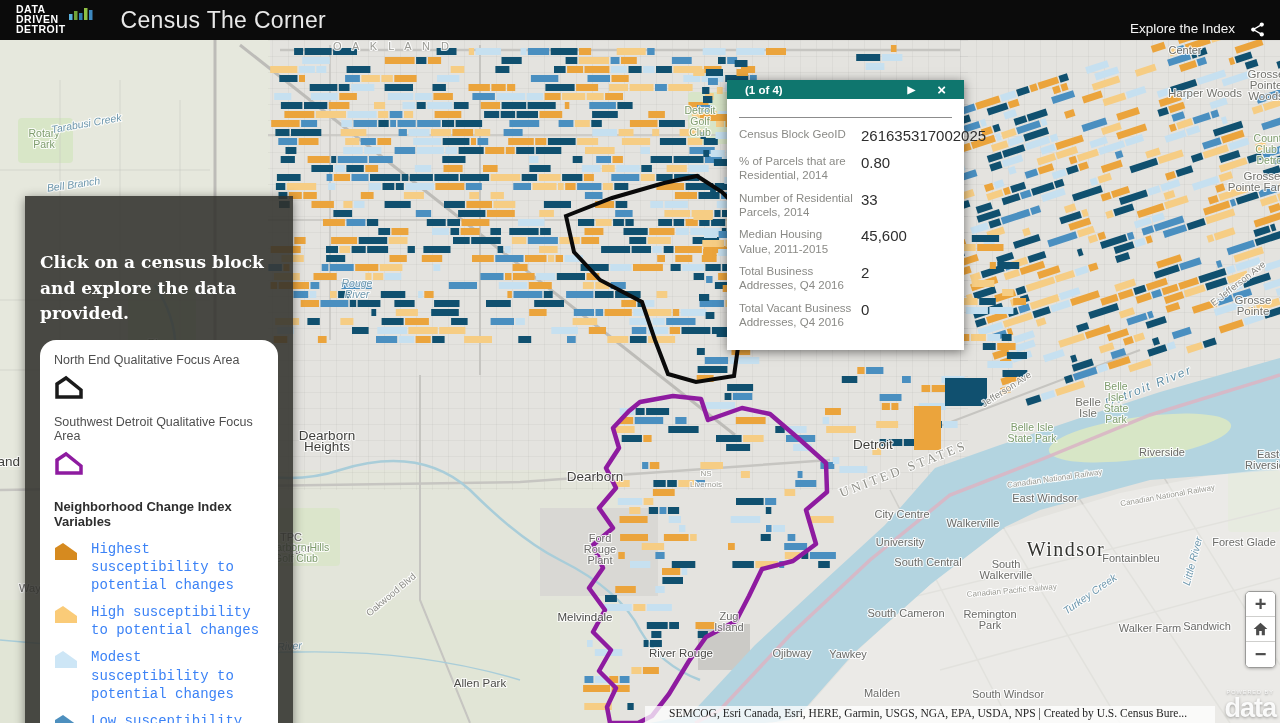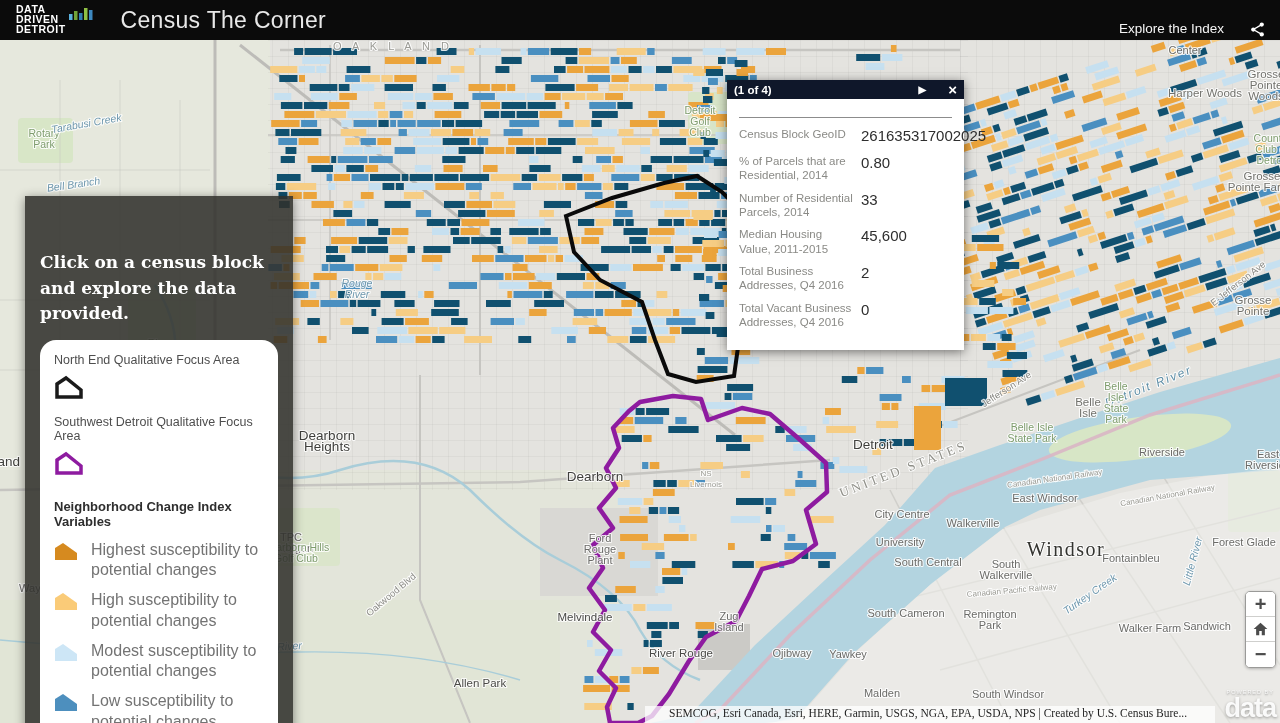--- a/index.html
+++ b/index.html
@@ -9,21 +9,21 @@
   
   .hdr { position:relative; width:1280px; height:40px; background:#0b0b0b;
          display:flex; align-items:center; }
   .logo { margin-left:16px; display:flex; align-items:flex-start; cursor:pointer; }
   .logo-words { color:#fff; font-weight:800; font-size:10.5px; line-height:0.95;
                 letter-spacing:0.5px; font-family:"Liberation Sans",sans-serif; }
   .logo-bars { margin-left:3px; margin-top:1px; }
   .hdr-title { color:#e8e8e8; font-size:23px; font-weight:300; margin-left:26px;
                letter-spacing:0.3px; }
   .hdr-right { position:absolute; right:14px; top:0; height:58px;
-               display:flex; align-items:center; gap:25px; }
+               display:flex; align-items:center; gap:14px; }
   .explore { color:#f5f5f5; font-size:13.5px; cursor:pointer; padding-top:6px; }
   .explore .ul { height:3px; background:#3f97d3; margin-top:5px; }
   .share-btn { cursor:pointer; display:flex; align-items:center; }
 
   
   .map { position:relative; width:1280px; height:683px; background:#e4e3df; overflow:hidden; }
   svg text { paint-order:stroke fill; stroke:#ffffff; stroke-width:2.2px;
              stroke-linejoin:round; stroke-opacity:.85;
              font-family:"Liberation Sans",sans-serif; }
   text.lbl      { font-size:11px;  fill:#6b6b68; }
@@ -44,27 +44,27 @@
             background:rgba(48,48,44,0.87); padding:14px 15px 18px 15px;
             box-shadow:0 2px 10px rgba(0,0,0,.45); }
   .legend-instruction { color:#fff; font-family:"DejaVu Serif",serif; font-weight:700;
                         font-size:17px; line-height:1.5;margin-top:40px; }
   .legend-box { background:#fff; margin-top:13px; padding:13px 14px 10px 14px;border-radius:16px; }
   .focus-label { font-size:12.5px; color:#4e4e4e; margin-bottom:8px; }
   .focus-swatch { margin-bottom:10px; }
   .vars-title { font-size:13px; font-weight:700; color:#2e2e2e; margin:8px 0 11px 0; }
   .cls-item { display:flex; gap:13px; margin-bottom:9px; align-items:flex-start; }
   .cls-item svg { flex-shrink:0; margin-top:1px; }
-  .cls-item span { font-size:16px; color:#737373; line-height:1.3; max-width:185px; display:block; }
+  .cls-item span { font-size:14px; color:#3b82f6; line-height:1.3; max-width:185px; display:block;font-family:Liberation Mono, monospace; }
 
   
   .popup { position:absolute; left:727px; top:40px; width:237px;
            box-shadow:0 2px 10px rgba(0,0,0,.5); }
-  .popup-hdr { background:#0f172a; color:#fff; height:19px; display:flex;
-               align-items:center; padding:0 7px; font-size:11.5px; font-weight:700; }
+  .popup-hdr { background:#0f766e; color:#fff; height:19px; display:flex;
+               align-items:center; padding:0 18px; font-size:11.5px; font-weight:700; }
   .popup-hdr .spacer { flex:1; }
   .pager-next { cursor:pointer; font-size:10px; margin-right:22px; line-height:1; }
   .popup-close { cursor:pointer; font-size:15px; font-weight:700; line-height:1; }
   .popup-body { background:#fff; padding:10px 12px 12px 12px; }
   .popup-title { font-size:13px; font-weight:700; color:#2f2f2f; line-height:1.3; }
   .popup-div { border:none; border-top:1px solid #8c8c8c; margin:8px 0 9px 0; }
   .popup-row { display:flex; margin-bottom:8px; }
   .popup-row .rl { width:116px; flex-shrink:0; color:#8a8a86; font-size:11.5px; line-height:1.25; }
   .popup-row .rv { color:#2e2e2e; font-size:15px; line-height:1.25; margin-left:6px; }
 

